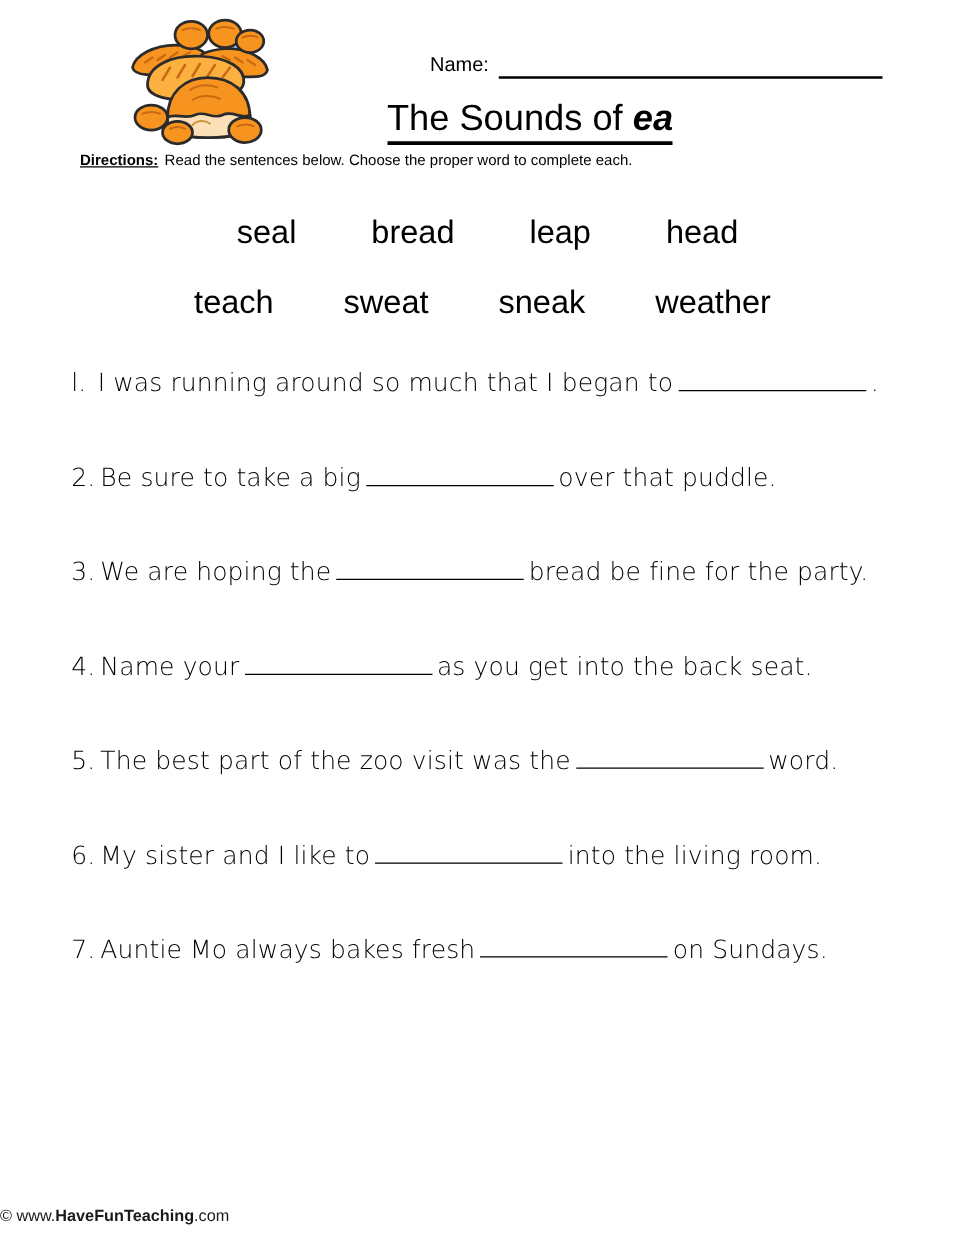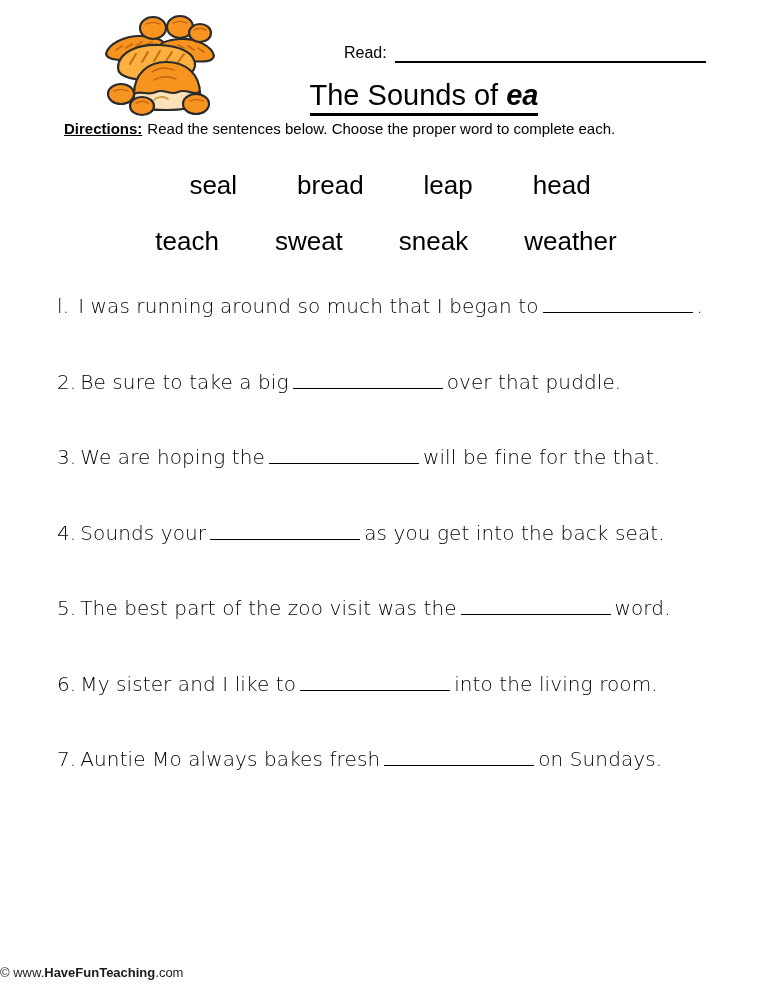--- a/index.html
+++ b/index.html
@@ -77,21 +77,21 @@
     font-weight: bold;
     font-style: italic;
   }
 
   .directions {
     position: absolute;
     left: 64px;
     top: 119px;
     width: 690px;
     font-family: "Liberation Sans", sans-serif;
-    font-size: 15px;
+    font-size: 12px;
     line-height: 19px;
     white-space: nowrap;
   }
   .directions-label {
     font-weight: bold;
     text-decoration: underline;
   }
   .directions-text { margin-left: 5px; }
 
   
@@ -192,21 +192,21 @@
         <path d="M18 79 C22 77 28 77 32 79" stroke="#C96A10" stroke-width="1.6" fill="none"></path>
         <ellipse cx="46" cy="94" rx="12" ry="9" fill="#F79420"></ellipse>
         <path d="M40 91 C44 89 49 89 52 91" stroke="#C96A10" stroke-width="1.6" fill="none"></path>
         <ellipse cx="100" cy="92" rx="13" ry="10" fill="#F79420"></ellipse>
         <path d="M94 89 C98 87 104 87 107 89" stroke="#C96A10" stroke-width="1.6" fill="none"></path>
       </g>
     </svg>
   </div>
 
   <div class="name-row">
-    <span class="name-label">Read:</span>
+    <span class="name-label">Name:</span>
     <span class="name-rule"></span>
   </div>
 
   <div class="title">
     <span class="title-inner">
       <span>The Sounds of </span><span class="title-focus">ea</span>
     </span>
   </div>
 
   <div class="directions">
@@ -232,25 +232,25 @@
 
     <div class="q-item">
       <span class="q-num q-num-1">l.</span><span>I was running around so much that I began to</span><span class="q-blank"></span><span>.</span>
     </div>
 
     <div class="q-item">
       <span class="q-num">2.</span><span>Be sure to take a big</span><span class="q-blank"></span><span>over that puddle.</span>
     </div>
 
     <div class="q-item">
-      <span class="q-num">3.</span><span>We are hoping the</span><span class="q-blank"></span><span>will be fine for the that.</span>
-    </div>
-
-    <div class="q-item">
-      <span class="q-num">4.</span><span>Sounds your</span><span class="q-blank"></span><span>as you get into the back seat.</span>
+      <span class="q-num">3.</span><span>We are hoping the</span><span class="q-blank"></span><span>bread be fine for the party.</span>
+    </div>
+
+    <div class="q-item">
+      <span class="q-num">4.</span><span>Name your</span><span class="q-blank"></span><span>as you get into the back seat.</span>
     </div>
 
     <div class="q-item">
       <span class="q-num">5.</span><span>The best part of the zoo visit was the</span><span class="q-blank"></span><span>word.</span>
     </div>
 
     <div class="q-item">
       <span class="q-num">6.</span><span>My sister and I like to</span><span class="q-blank"></span><span>into the living room.</span>
     </div>
 

